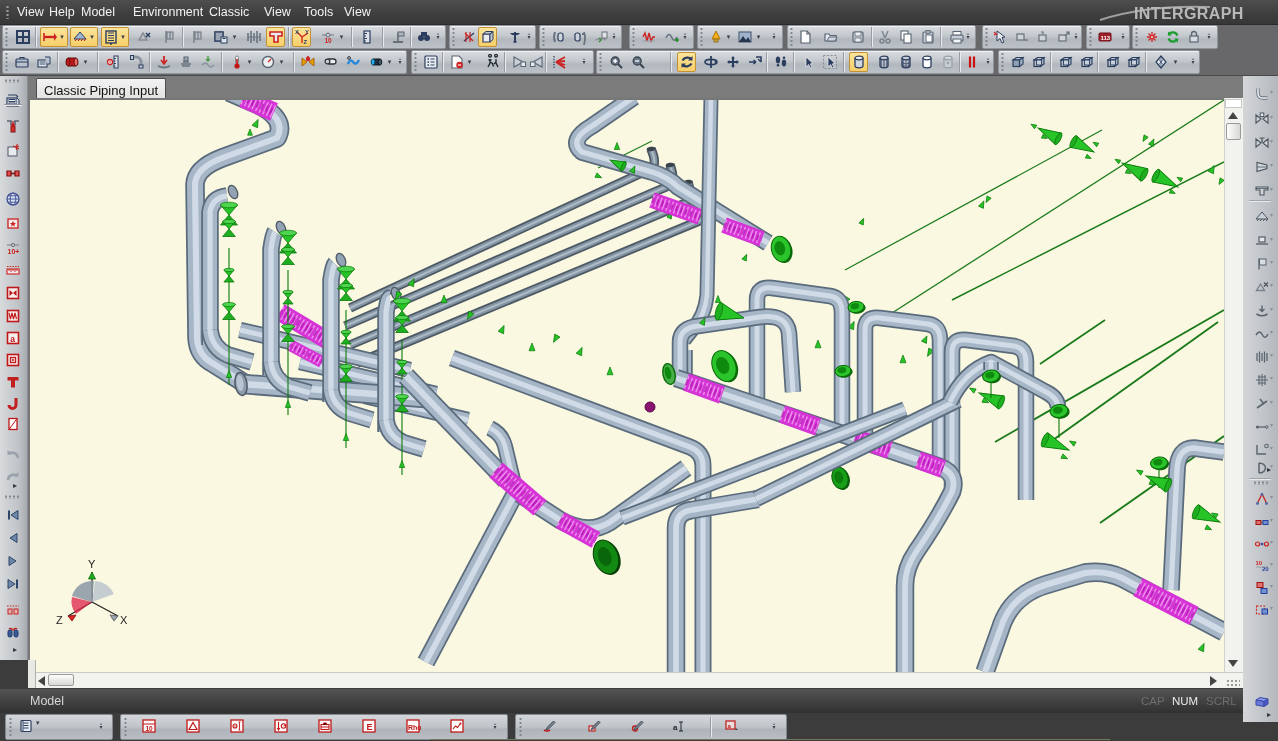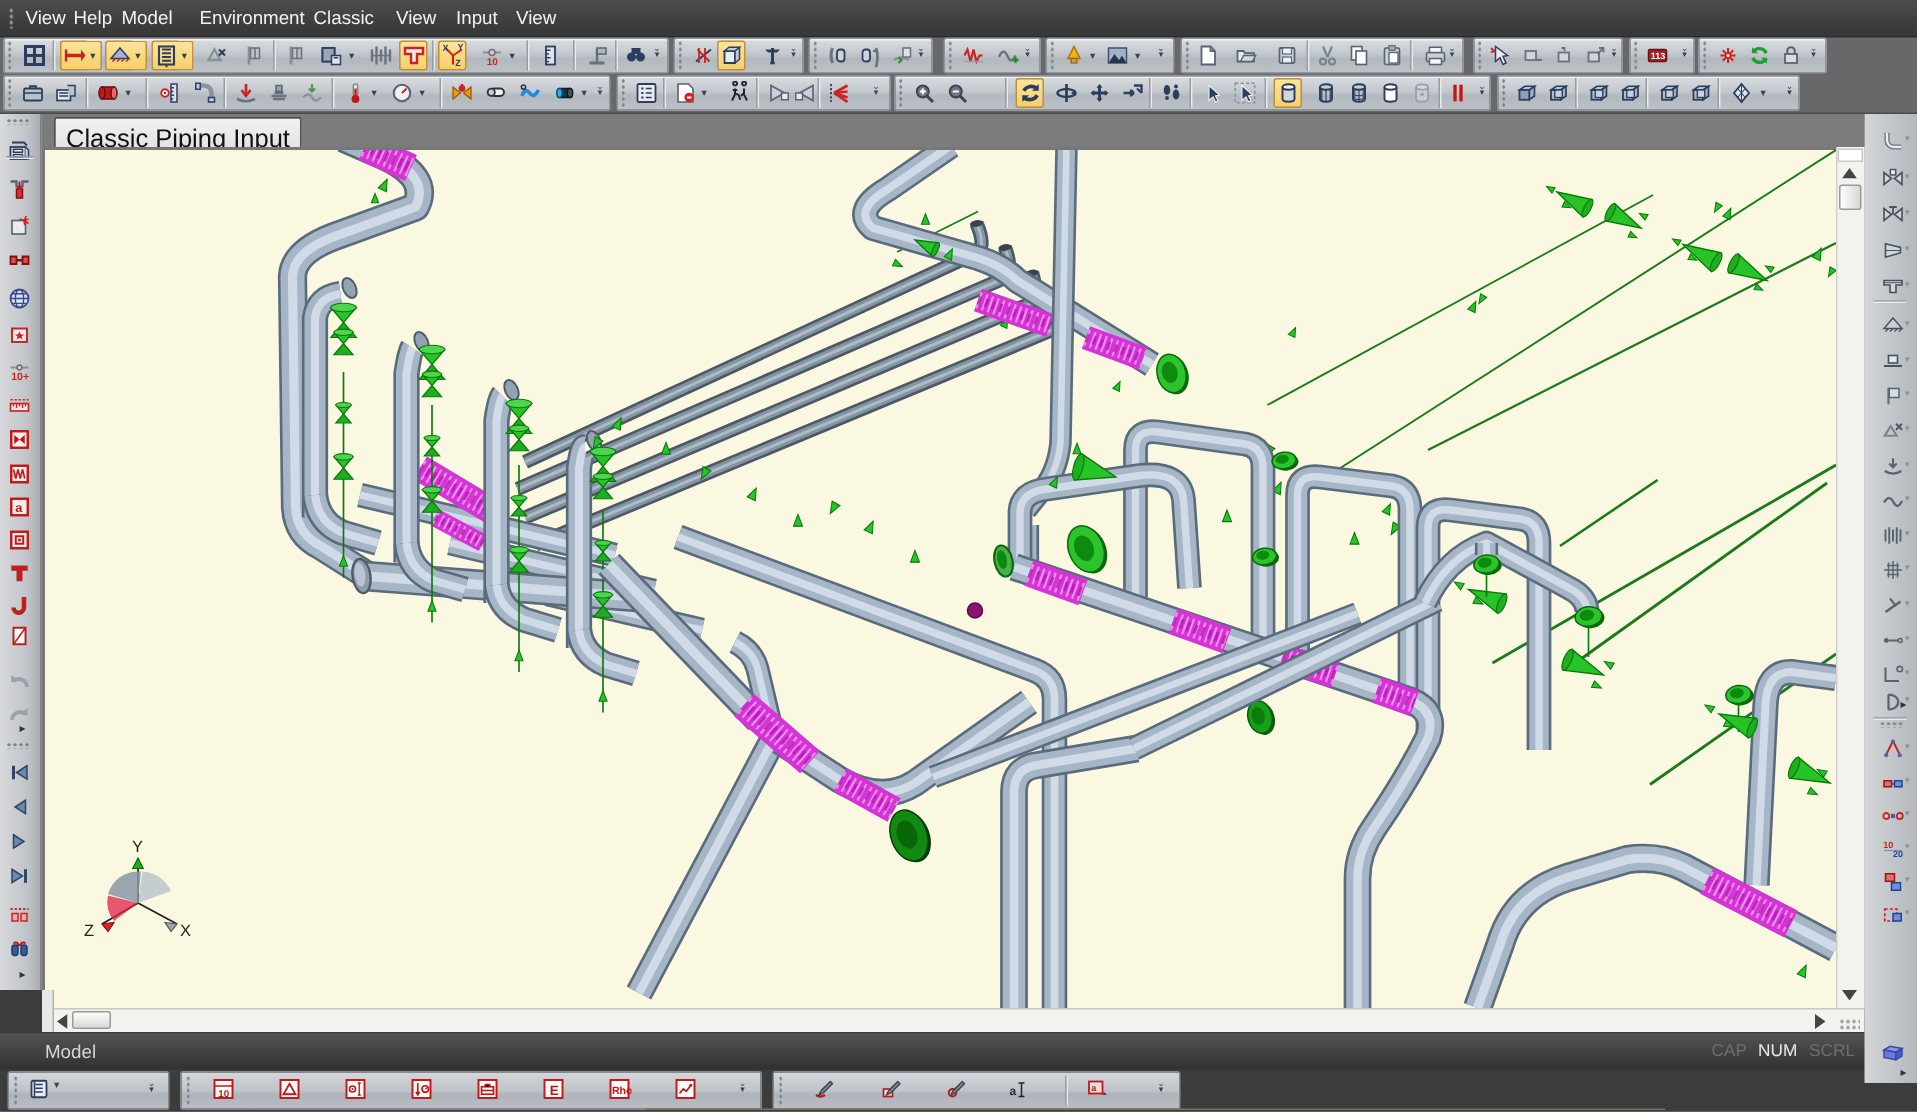--- a/index.html
+++ b/index.html
@@ -12,21 +12,21 @@
 #row2{top:50px;height:26px;border-bottom:1px solid #4a4a4a}
 .chunk{position:absolute;background:linear-gradient(#dadde0,#c3c8cd 45%,#b2b8be 60%,#bcc2c8);border:1px solid #8f959b;border-radius:2px;box-shadow:inset 0 1px 0 #eff1f3}
 .tbtn{position:absolute;display:flex;align-items:center;justify-content:center}
 .tbtn.yel{background:linear-gradient(#fce49a,#f6cf6a);border:1px solid #c29136;border-radius:2px}
 .tdd{position:absolute;width:11px;font-size:7px;color:#3a4048;display:flex;align-items:center;justify-content:center}
 .tdd.yel{background:linear-gradient(#fce49a,#f6cf6a);border:1px solid #c29136;border-left:none;border-radius:0 2px 2px 0}
 .tsep{position:absolute;width:1px;background:#979da3;box-shadow:1px 0 0 #e8eaec}
 .tgrip{position:absolute;width:3px;background-image:radial-gradient(circle,#7e848a 1px,transparent 1.2px);background-size:3px 4px}
 .tchev{position:absolute;width:12px;height:20px;font-size:6px;line-height:4px;color:#3a4048;text-align:center;padding-top:4px}
 #tabbar{position:absolute;left:28px;top:76px;width:1215px;height:22px;background:#7b7b7b}
-#tab{position:absolute;left:36px;top:78px;height:21px;background:linear-gradient(#f2f2f2,#e3e3e1);border:1px solid #4e4e4e;border-bottom:none;border-radius:2px 2px 0 0;font-size:17px;color:#111;padding:4px 7px 0 7px}
+#tab{position:absolute;left:36px;top:78px;height:21px;background:linear-gradient(#f2f2f2,#e3e3e1);border:1px solid #4e4e4e;border-bottom:none;border-radius:2px 2px 0 0;font-size:13px;color:#111;padding:4px 7px 0 7px}
 #leftbar{position:absolute;left:0;top:76px;width:28px;height:584px;background:linear-gradient(90deg,#d8dadc,#bfc3c7 70%,#a8acb0);border-right:1px solid #8a8e92}
 #rightbar{position:absolute;left:1243px;top:76px;width:35px;height:646px;background:linear-gradient(90deg,#d4d6d8,#c0c4c8 60%,#b4b8bc);z-index:6}
 .vbtn{position:absolute;width:20px;height:20px;display:flex;align-items:center;justify-content:center}
 .vgrip{position:absolute;width:16px;height:4px;background-image:radial-gradient(circle,#7e848a 1px,transparent 1.2px);background-size:4px 3px}
 .vsep{position:absolute;left:4px;width:18px;height:1px;background:#8f959b;box-shadow:0 1px 0 #e8eaec}
 .vsep2{position:absolute;left:6px;width:22px;height:1px;background:#9fa5ab;box-shadow:0 1px 0 #e8eaec}
 .vexp{position:absolute;font-size:8px;color:#30343a}
 .rdd{position:absolute;font-size:6px;color:#8a9098}
 #vp{position:absolute;left:28px;top:98px;width:1215px;height:574px;background:#faf8e1;border-left:2px solid #777;border-top:2px solid #777}
 #vscroll{position:absolute;left:1224px;top:98px;width:19px;height:574px;background:#f2f2ee;border-left:1px solid #d0d0cc}
@@ -46,23 +46,27 @@
 #botline{position:absolute;left:430px;top:739px;width:680px;height:1px;background:#76765a}
 </style></head>
 <body>
 <div id="menubar">
     <span class="mi" style="left:17px">View</span>
     <span class="mi" style="left:49px">Help</span>
     <span class="mi" style="left:81px">Model</span>
     <span class="mi" style="left:133px">Environment</span>
     <span class="mi" style="left:209px">Classic</span>
     <span class="mi" style="left:264px">View</span>
-    <span class="mi" style="left:304px">Input</span>
+    <span class="mi" style="left:304px">Tools</span>
     <span class="mi" style="left:344px">View</span>
     <div id="mgrip"></div>
+    <div id="logo"><svg width="178" height="22" viewBox="0 0 178 22">
+        <path d="M2 18 Q48 3 112 5" fill="none" stroke="#c4c4c4" stroke-width="2" opacity="0.85"></path>
+        <text x="36" y="17" font-size="16" fill="#cecece" font-family="Liberation Sans" letter-spacing="0.4">INTERGRAPH</text>
+      </svg></div>
   </div>
 <div id="row1" class="trow">
     <div class="chunk" style="left:2px;top:0px;width:444px;height:24px"></div>
     <div class="tgrip" style="left:5px;top:2px;height:20px"></div>
     <div class="tbtn" style="left:13px;top:2px;width:19px;height:20px">
       <svg width="16" height="16" viewBox="0 0 16 16" style="">
         <rect x="2" y="2" width="12" height="12" fill="none" stroke="#2c3e5f" stroke-width="2"></rect>
         <line x1="8" y1="2" x2="8" y2="14" stroke="#2c3e5f" stroke-width="2"></line>
         <line x1="2" y1="8" x2="14" y2="8" stroke="#2c3e5f" stroke-width="2"></line>
       </svg>

